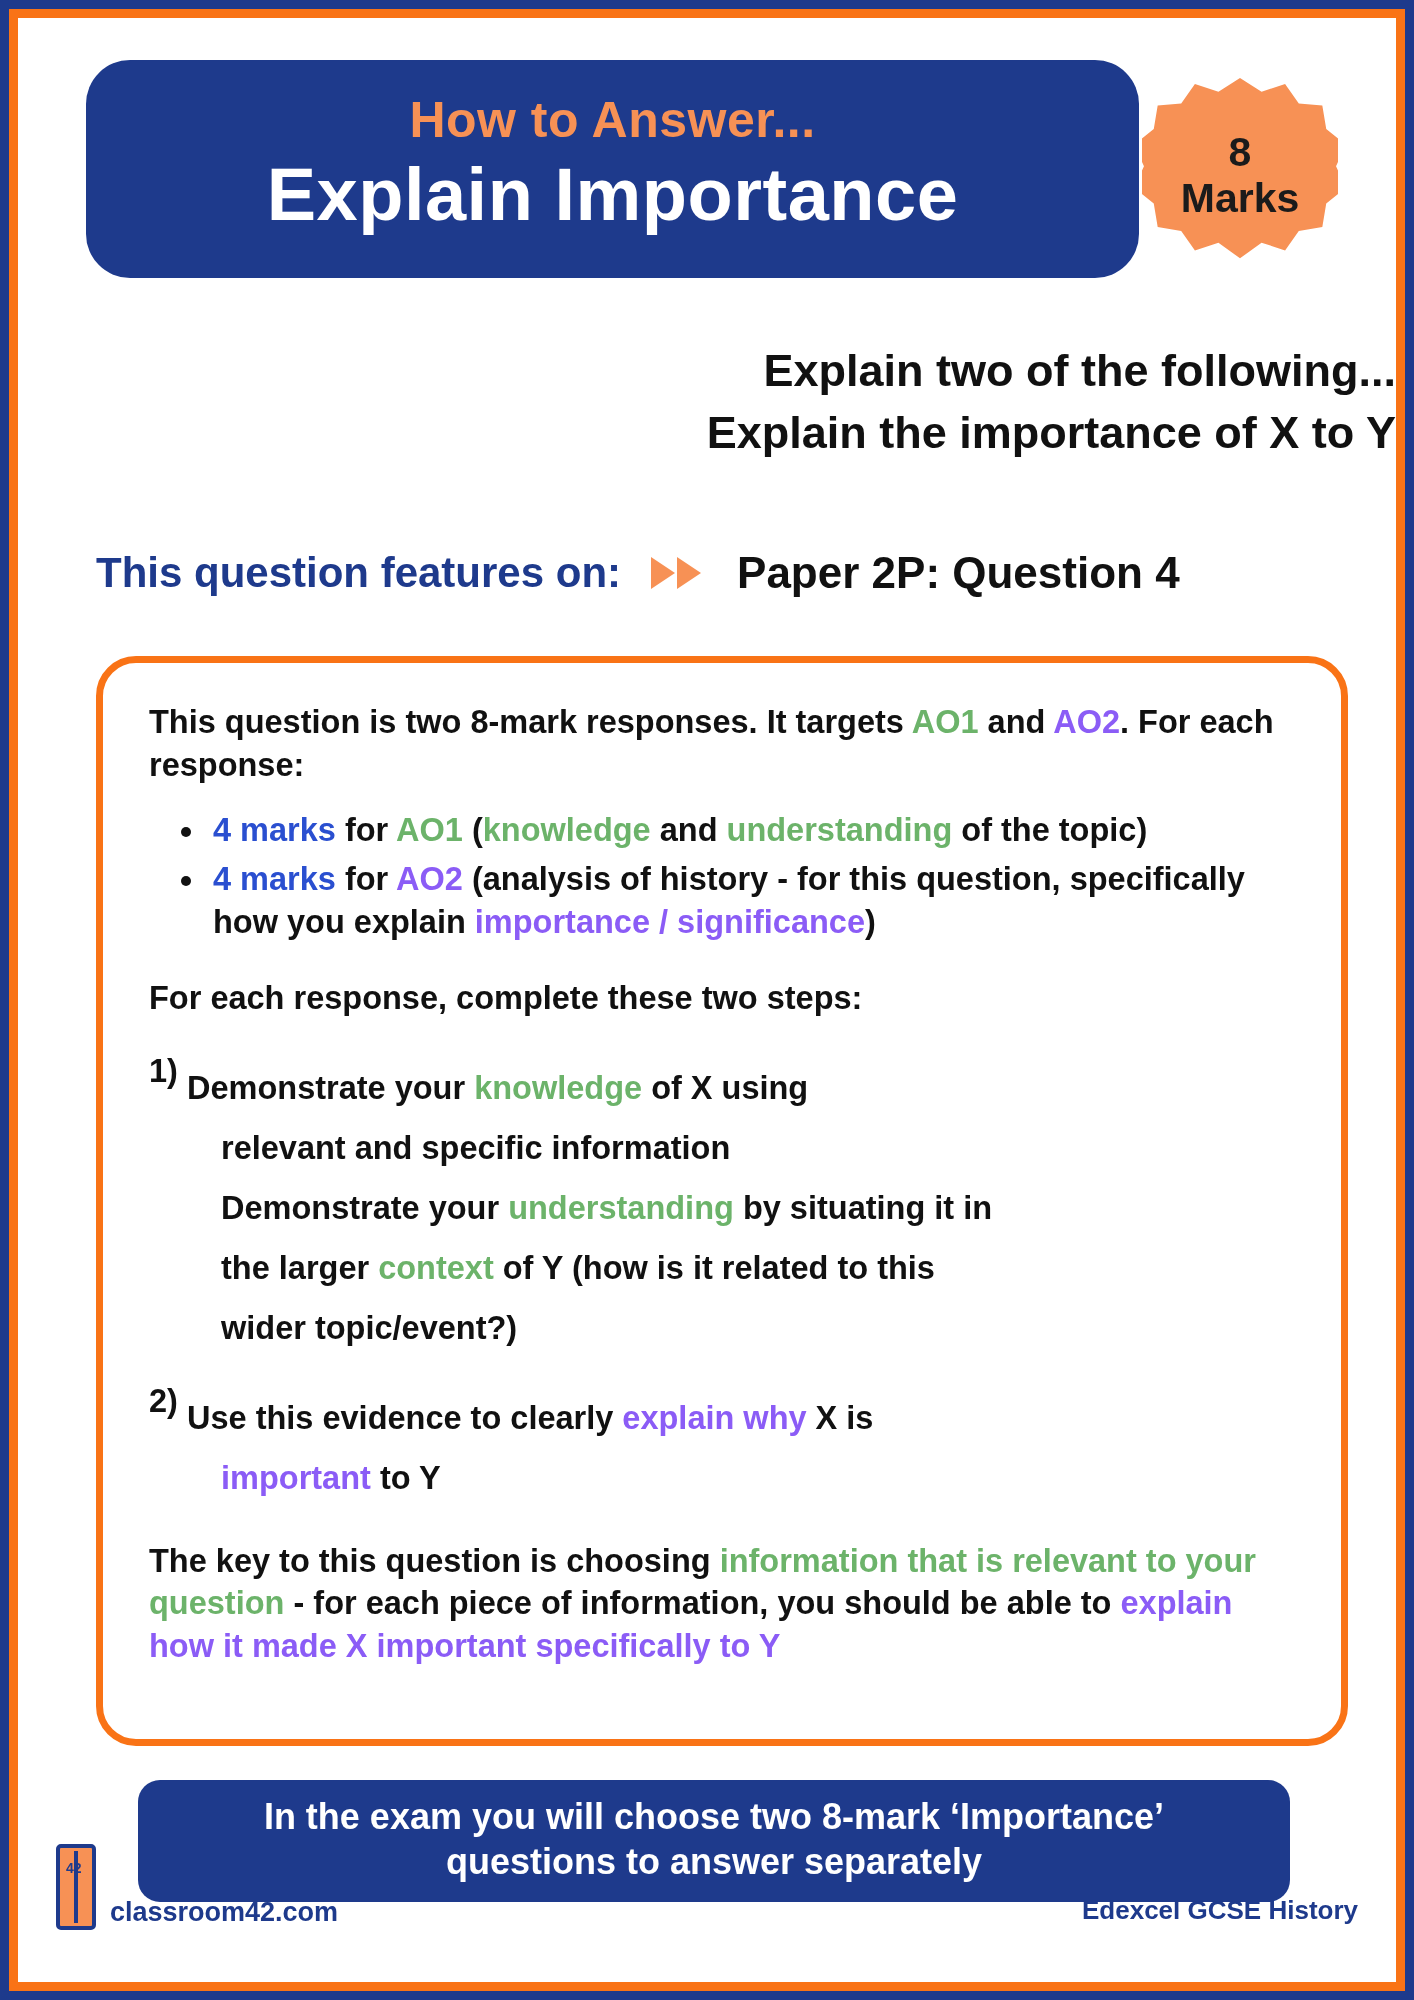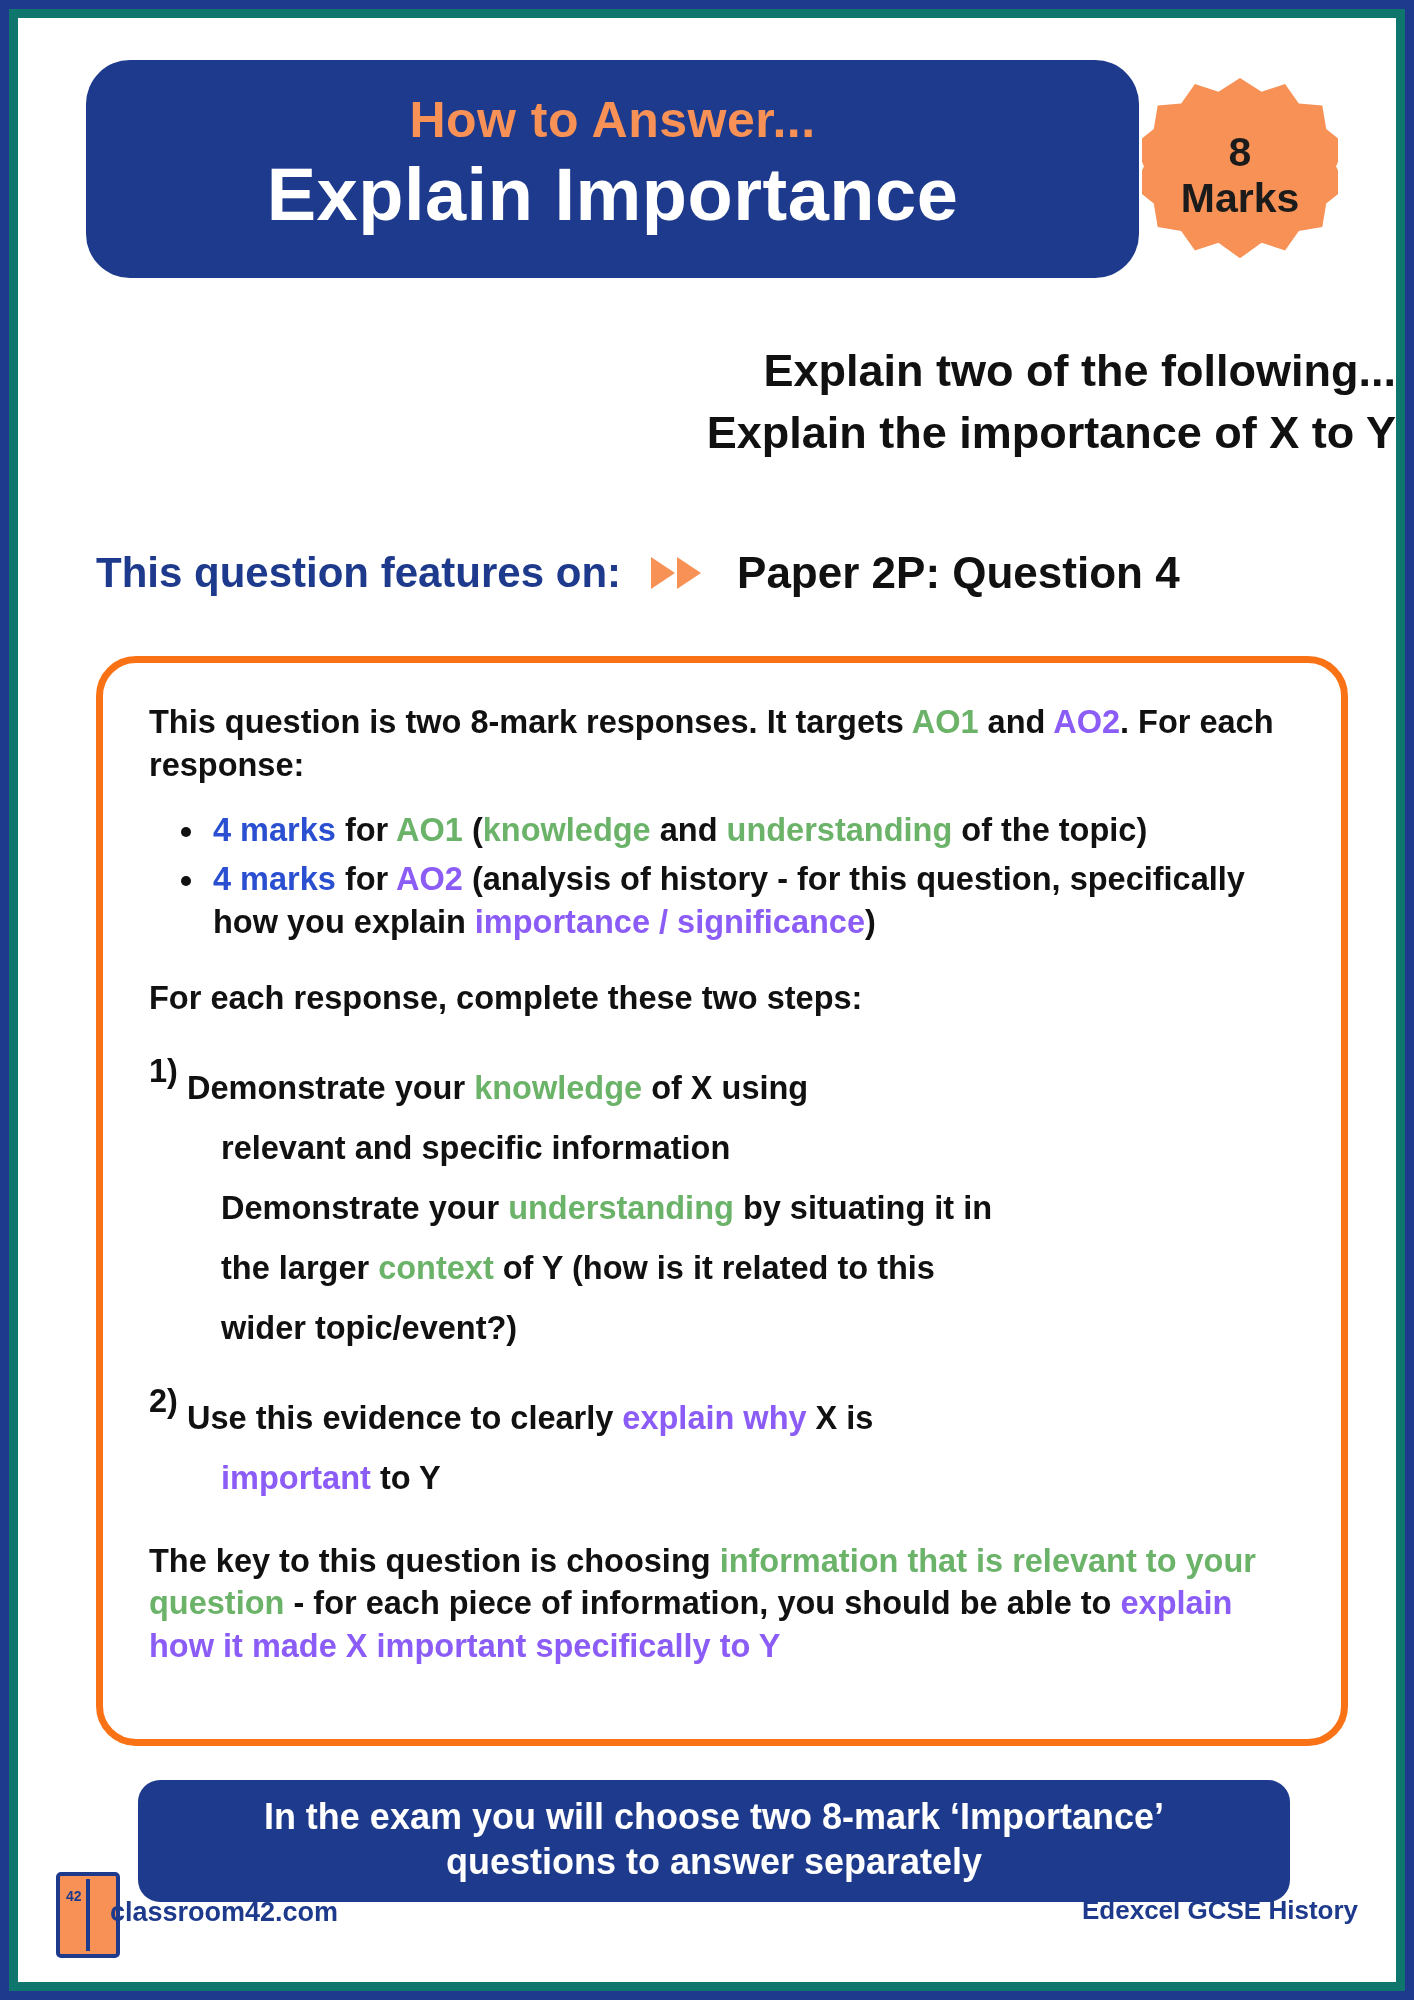--- a/index.html
+++ b/index.html
@@ -12,21 +12,21 @@
     background: #ffffff;
     font-family: "Liberation Sans", sans-serif;
     overflow: hidden;
   }
   .page {
     position: relative;
     width: 1414px;
     height: 2000px;
     box-sizing: border-box;
     border: 9px solid #1e3a8c;
-    background: #0f766e;
+    background: #f97316;
   }
   .inner {
     position: absolute;
     inset: 9px;
     background: #ffffff;
   }
 
   
   .header-row {
     position: absolute;
@@ -194,27 +194,26 @@
   }
   .footer-logo {
     position: absolute;
     left: 38px;
     bottom: 34px;
     width: 64px;
     height: 86px;
   }
   .book {
     position: relative;
-    width: 64px;
+    width: 40px;
     height: 86px;
     background: #f79155;
     border: 4px solid #1e3a8c;
     border-radius: 5px;
     box-sizing: border-box;
-    margin-top: 28px;
   }
   .book:before {
     content: "";
     position: absolute;
     left: 50%;
     top: 3px;
     bottom: 3px;
     width: 4px;
     margin-left: -2px;
     background: #1e3a8c;

